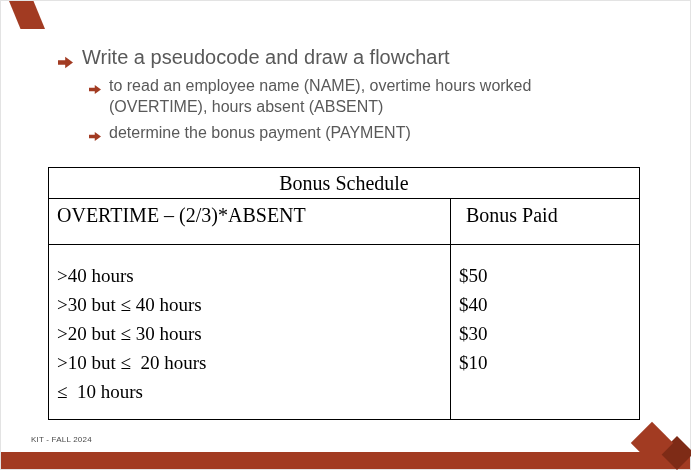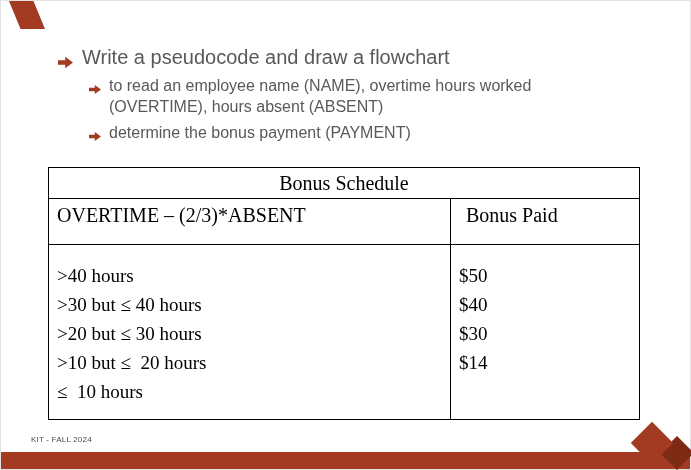--- a/index.html
+++ b/index.html
@@ -107,21 +107,21 @@
         <div class="t-line">&gt;40 hours</div>
         <div class="t-line">&gt;30 but ≤ 40 hours</div>
         <div class="t-line">&gt;20 but ≤ 30 hours</div>
         <div class="t-line">&gt;10 but ≤  20 hours</div>
         <div class="t-line">≤  10 hours</div>
       </div>
       <div class="c2">
         <div class="t-line">$50</div>
         <div class="t-line">$40</div>
         <div class="t-line">$30</div>
-        <div class="t-line">$14</div>
+        <div class="t-line">$10</div>
       </div>
     </div>
   </div>
 
   <div class="slide-footer">KIT - FALL 2024</div>
 
   <div class="bottom-bar"></div>
   <div class="diamond dark"></div>
   <div class="diamond main"></div>
 

